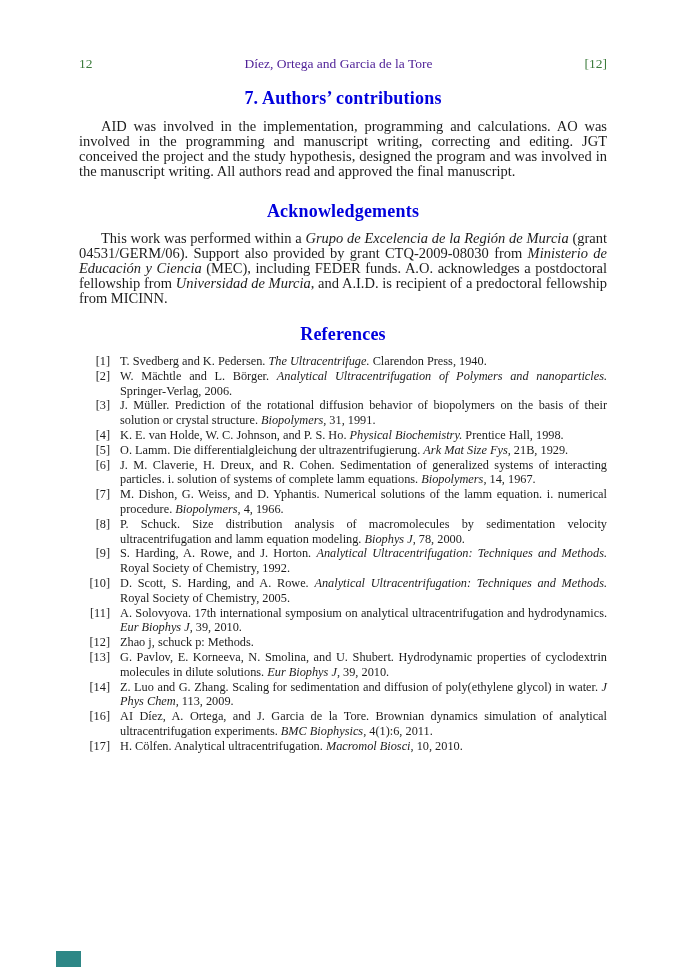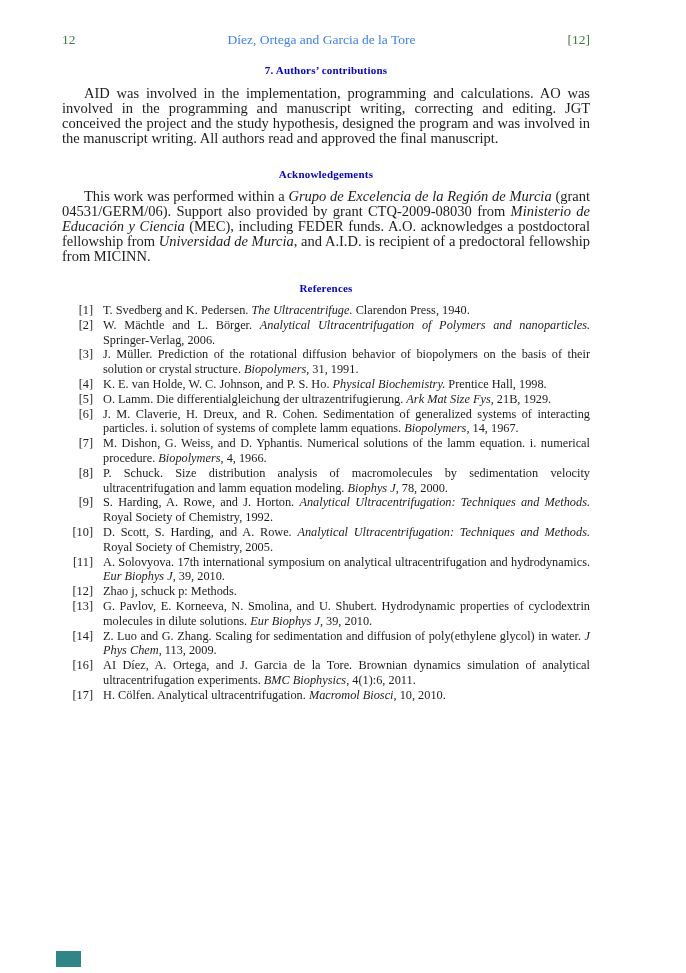--- a/index.html
+++ b/index.html
@@ -8,37 +8,37 @@
     background: #ffffff;
     font-family: "Liberation Serif", "DejaVu Serif", serif;
   }
   .page {
     position: relative;
     width: 686px; height: 973px;
     overflow: hidden;
     color: #1c1c1c;
   }
   .content {
-    margin-left: 62px;
+    margin-left: 79px;
     width: 528px;
-    padding-top: 32px;
+    padding-top: 56px;
   }
   .running-header {
     display: flex;
     justify-content: space-between;
     align-items: baseline;
     font-size: 13.5px;
     color: #3b7b3b;
   }
-  .running-header .rh-title { color: #3b82f6; }
+  .running-header .rh-title { color: #4c1d95; }
   .running-header .rh-cite { color: #3b7b3b; text-decoration: none; }
   h2.sec-heading {
     text-align: center;
     color: #0101dd;
-    font-size: 11px;
+    font-size: 18px;
     font-weight: bold;
     letter-spacing: 0.2px;
   }
   .h-contrib { margin: 16px 0 10px 0; }
   .h-ack     { margin: 22px 0 9px 0; }
   .h-refs    { margin: 18px 0 9px 0; }
   p.body-par {
     margin: 0;
     font-size: 14.5px;
     line-height: 15px;

